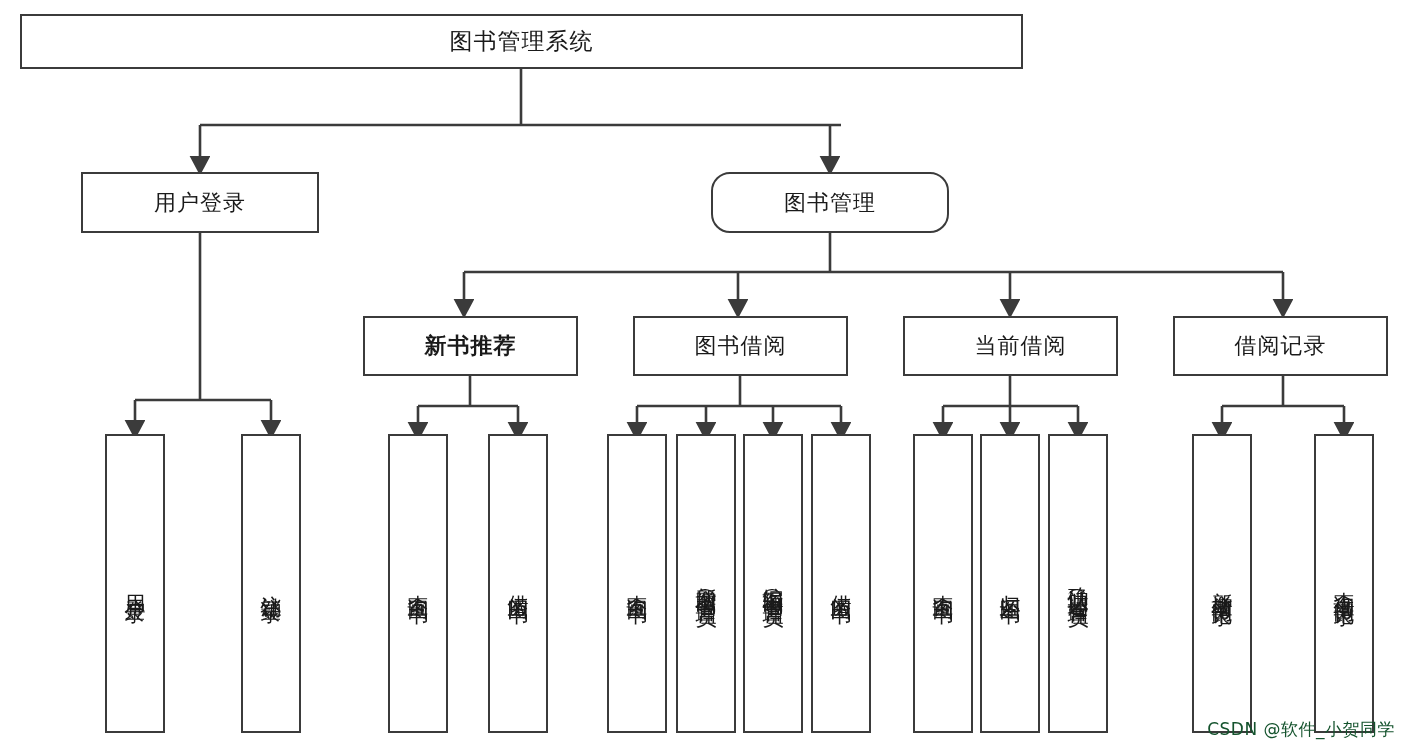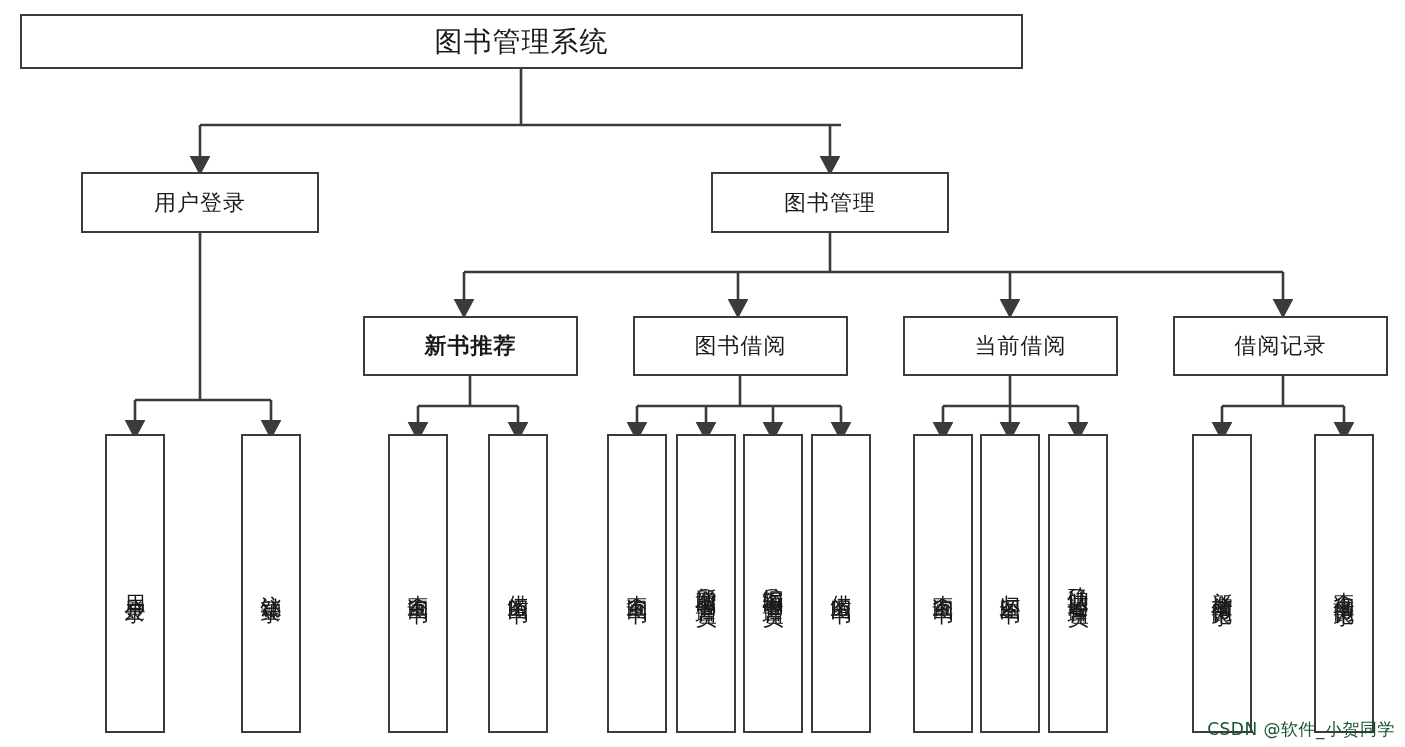--- a/index.html
+++ b/index.html
@@ -3,21 +3,21 @@
 <meta charset="utf-8">
 <style>
   html,body{margin:0;padding:0;background:#ffffff;}
   body{font-family:"DejaVu Sans","Liberation Sans",sans-serif;}
   #stage{position:relative;width:1405px;height:747px;background:#ffffff;overflow:hidden;}
   #wires{position:absolute;left:0;top:0;width:1405px;height:747px;}
   .node{position:absolute;box-sizing:border-box;background:#ffffff;
         border:2.5px solid #3b3b3b;display:flex;align-items:center;justify-content:center;
         color:#1a1a1a;}
   .node.h{font-size:22px;letter-spacing:1px;}
-  .node.root{font-size:28px;}
+  .node.root{font-size:23px;}
   .node.v{writing-mode:vertical-rl;text-orientation:upright;font-size:21px;
           letter-spacing:3px;line-height:1.05;padding:6px 0;align-items:center;}
   .node .lbl{display:block;white-space:pre-wrap;text-align:center;}
   .node.v .lbl{white-space:normal;}
   #watermark{position:absolute;right:10px;bottom:6px;font-size:17px;color:#14532d;
              letter-spacing:.5px;white-space:nowrap;}
 </style>
 </head>
 <body>
 
@@ -73,21 +73,21 @@
     </g>
   </svg>
 
   <div class="node h root" style="left:20px;top:14px;width:1003px;height:55px;">
     <span class="lbl">图书管理系统</span>
   </div>
 
   <div class="node h" style="left:81px;top:172px;width:238px;height:61px;">
     <span class="lbl">用户登录</span>
   </div>
-  <div class="node h" style="left:711px;top:172px;width:238px;height:61px;">
+  <div class="node h" style="left:711px;top:172px;width:238px;height:61px;border-radius:19px;">
     <span class="lbl">图书管理</span>
   </div>
 
   <div class="node h" style="left:363px;top:316px;width:215px;height:60px;font-weight:bold;">
     <span class="lbl">新书推荐</span>
   </div>
   <div class="node h" style="left:633px;top:316px;width:215px;height:60px;">
     <span class="lbl">图书借阅</span>
   </div>
   <div class="node h" style="left:903px;top:316px;width:215px;height:60px;padding-left:20px;">

